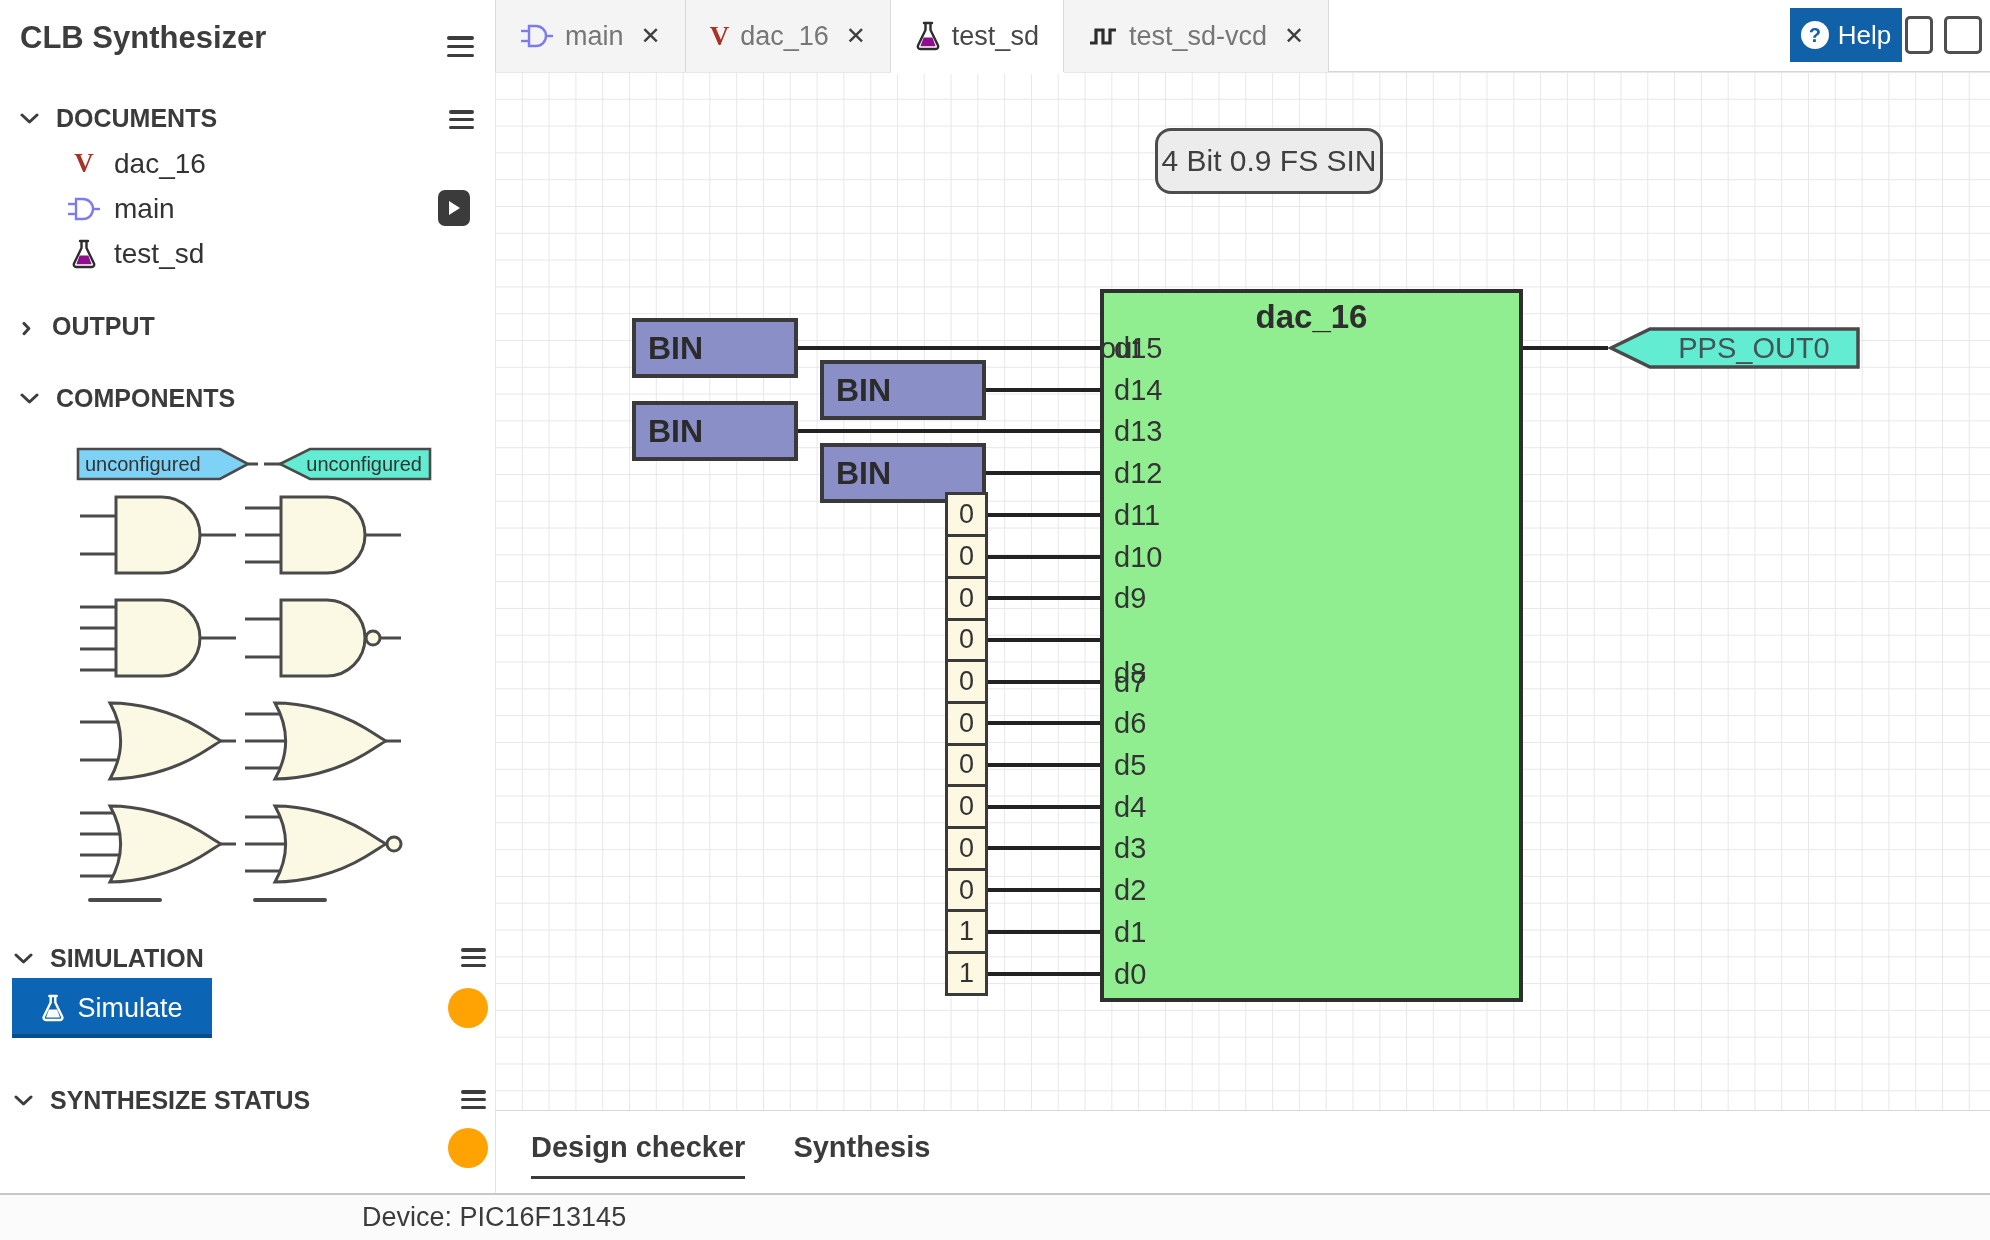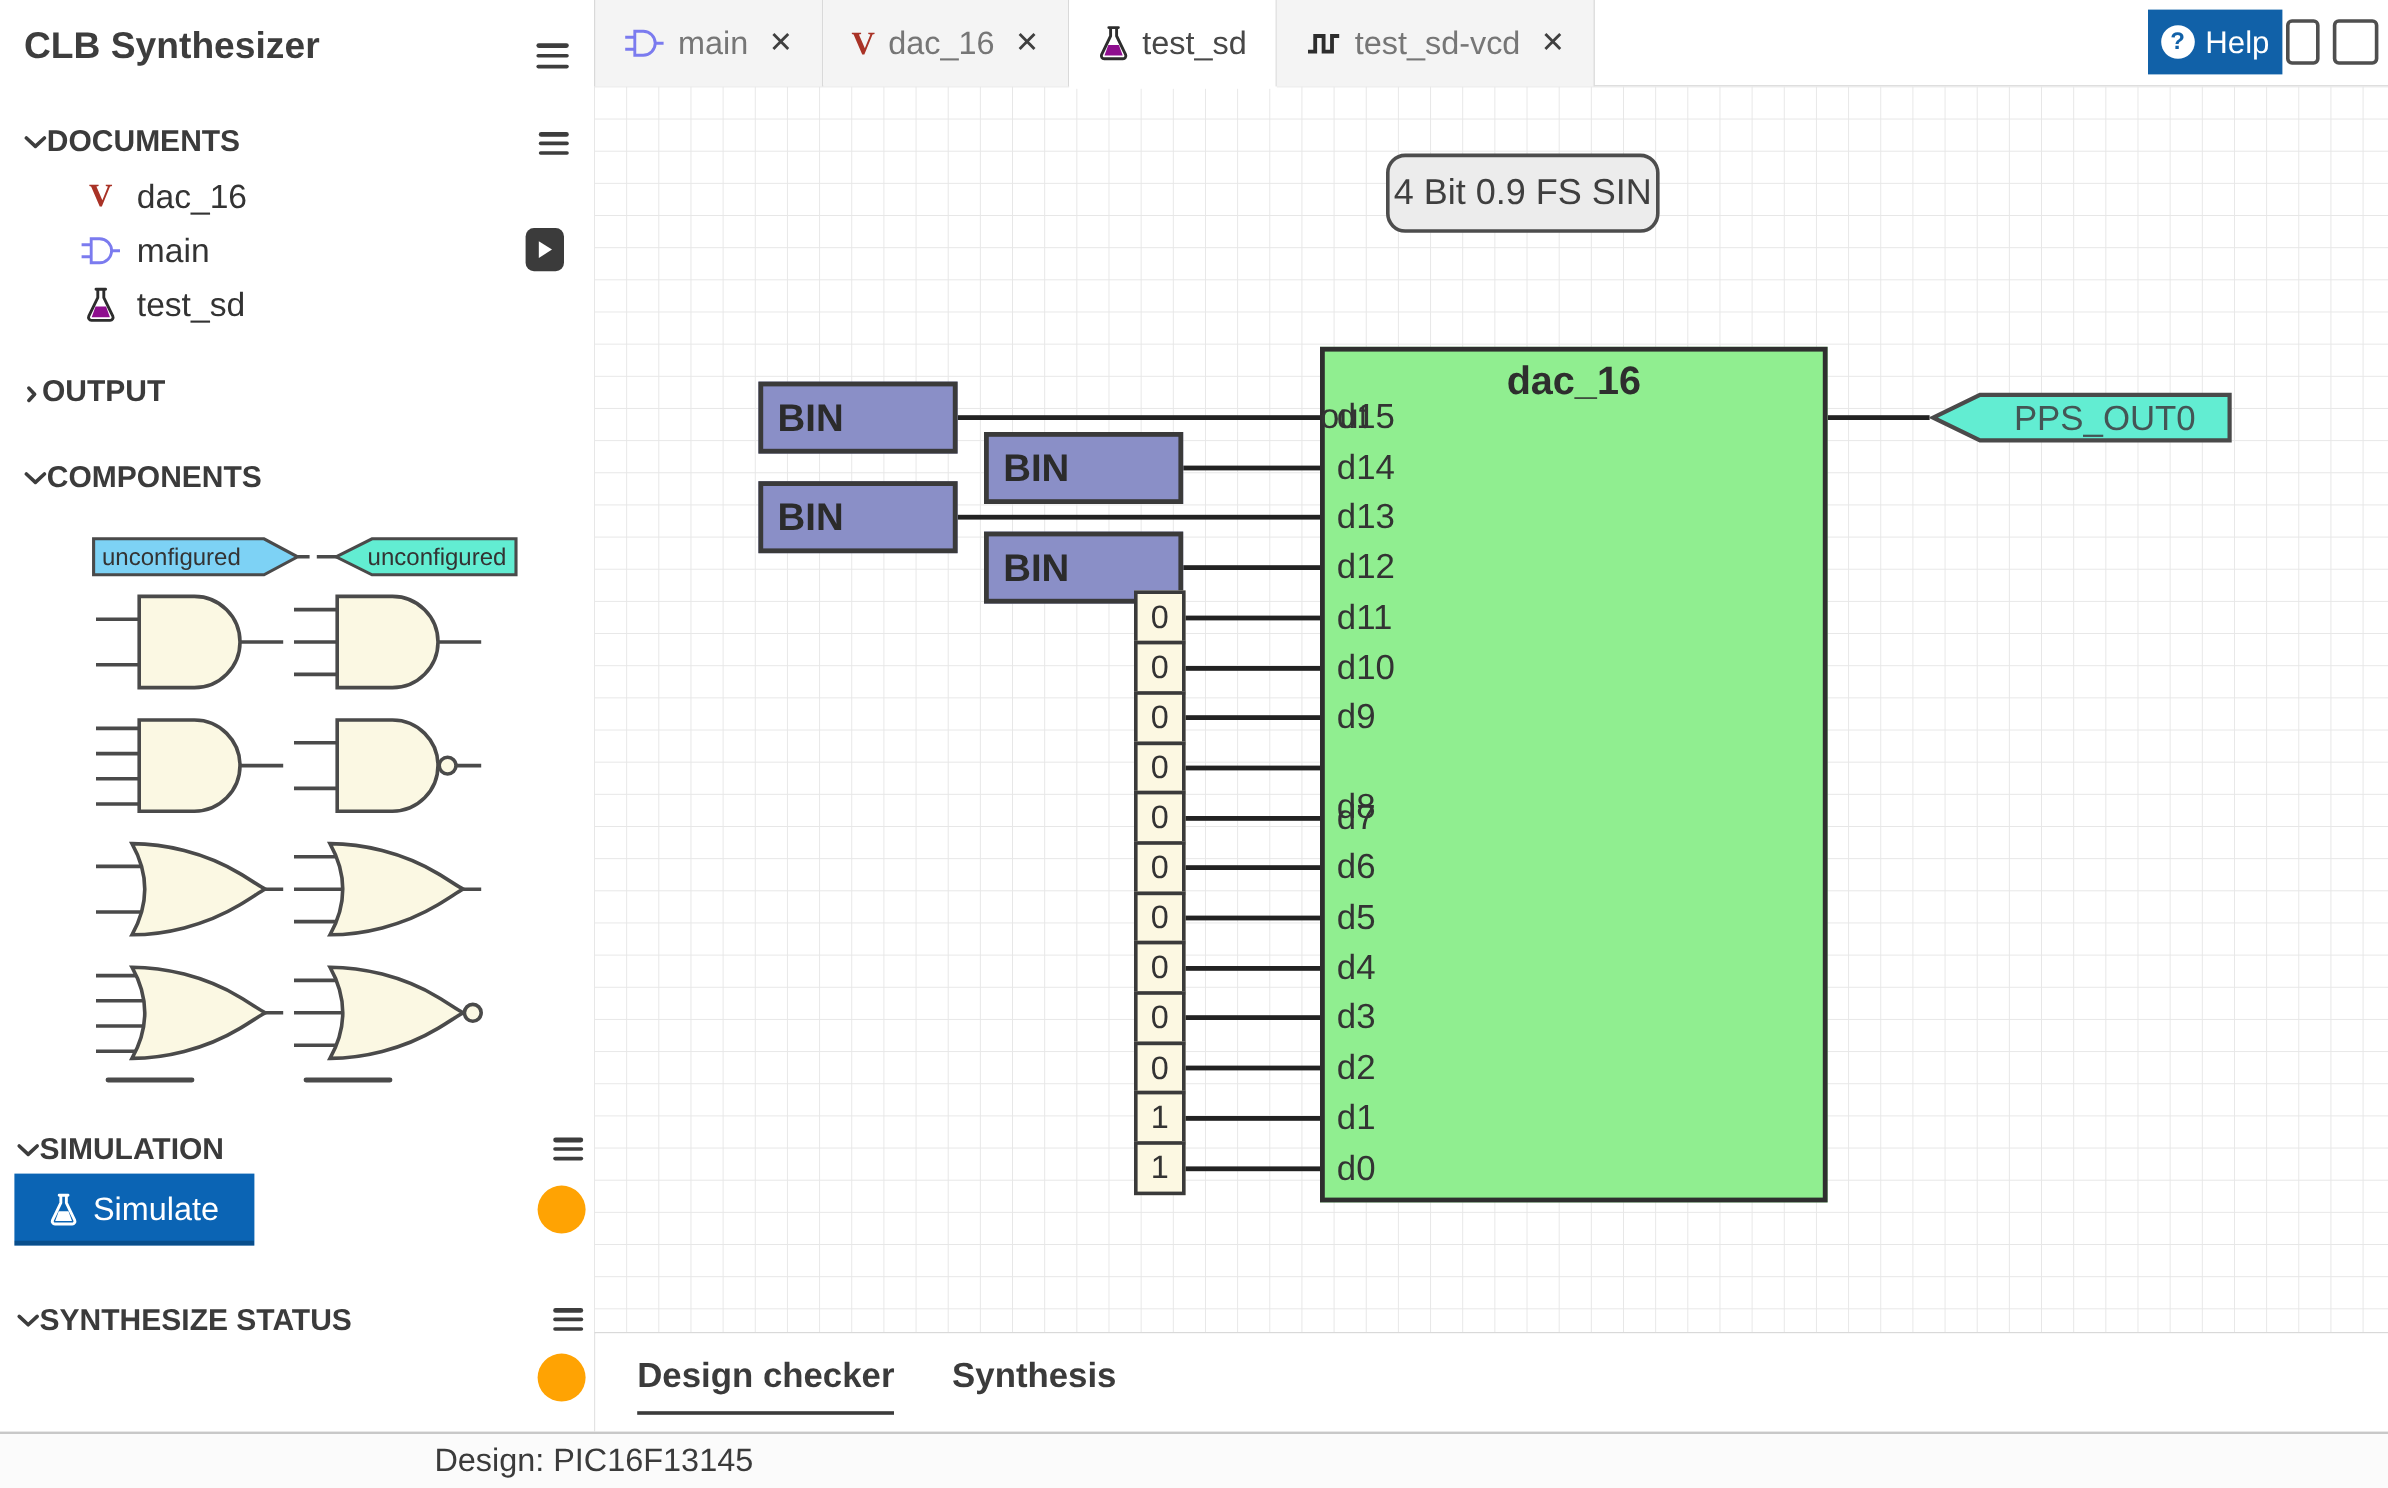--- a/index.html
+++ b/index.html
@@ -10,21 +10,21 @@
   
   .sidebar { position:absolute; left:0; top:0; width:495px; height:1193px; background:#fff; z-index:5; }
   .app-title { position:absolute; left:20px; top:20px; font-size:31px; font-weight:bold; color:#3d3d3d; }
   .burger { display:flex; flex-direction:column; justify-content:space-between; width:27px; height:21px; cursor:pointer; }
   .burger i { display:block; height:3.5px; background:#3d3d3d; border-radius:2px; }
   .pos-burger-title { position:absolute; left:447px; top:36px; }
   .pos-burger-docs  { position:absolute; left:449px; top:110px; width:25px; height:19px; }
   .pos-burger-sim   { position:absolute; left:461px; top:948px; width:25px; height:19px; }
   .pos-burger-syn   { position:absolute; left:461px; top:1090px; width:25px; height:19px; }
 
-  .sec-header { position:absolute; display:flex; align-items:center; 
+  .sec-header { position:absolute; display:flex; align-items:center; gap:17px;
     font-size:25px; font-weight:bold; color:#3b3b3b; cursor:pointer; }
   .chev { width:19px; height:13px; flex:0 0 auto; }
   .chev polyline { fill:none; stroke:#3d3d3d; stroke-width:3; stroke-linecap:round; stroke-linejoin:round; }
 
   .doc-item { position:absolute; left:0; width:495px; height:45px; display:flex; align-items:center; cursor:pointer; }
   .doc-item .ic { width:44px; margin-left:62px; display:flex; justify-content:center; align-items:center; }
   .doc-item .lbl { font-size:28px; color:#333; margin-left:8px; }
   .v-ic { font-family:"Liberation Serif", serif; font-weight:bold; font-size:27px; color:#A93226; line-height:1; }
   .run-btn { position:absolute; left:438px; top:4px; width:32px; height:36px; background:#3b3b3b; border-radius:7px;
     display:flex; align-items:center; justify-content:center; cursor:pointer; }
@@ -377,15 +377,15 @@
         <div class="wire" style="left: 490px; top: 899.5px; width: 115px;"></div>
       </div>
   </main>
 
   <div class="bottom-panel" id="bottom-panel">
       <div class="bp-tab active">Design checker</div>
       <div class="bp-tab">Synthesis</div>
     </div>
 
   <footer class="statusbar">
-    <span class="sb-device">Design: PIC16F13145</span>
+    <span class="sb-device">Device: PIC16F13145</span>
   </footer>
 </div>
 
 </body></html>

